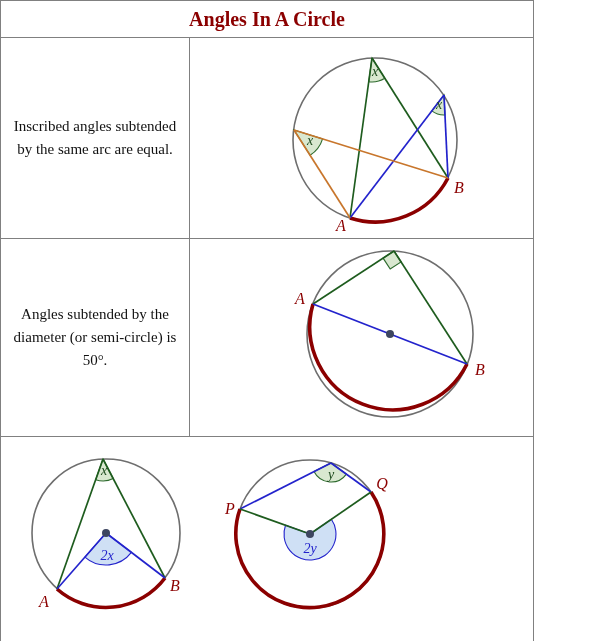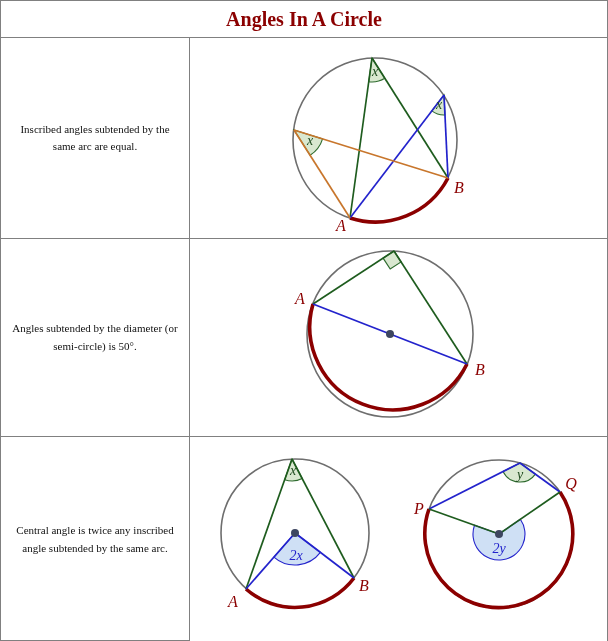--- a/index.html
+++ b/index.html
@@ -1,34 +1,34 @@
 <!DOCTYPE html>
 <html><head>
 <meta charset="utf-8">
 <style>
   html,body{margin:0;padding:0;background:#ffffff;}
   #page{
-    width:608px;height:641px;box-sizing:border-box;
+    width:534px;height:641px;box-sizing:border-box;
     border:1px solid #808080;background:#ffffff;
     display:flex;flex-direction:column;
     font-family:"Liberation Serif",serif;color:#111111;
   }
   .header{height:36px;flex:0 0 36px;border-bottom:1px solid #808080;
     display:flex;align-items:center;justify-content:center;}
   .header span{font-size:20px;font-weight:bold;color:#8B0000;}
   .row{display:flex;border-bottom:1px solid #808080;}
   .r1{height:200px;flex:0 0 200px;}
   .r2{height:197px;flex:0 0 197px;}
   .r3{flex:1;border-bottom:none;}
   .text-cell{
     width:189px;flex:0 0 189px;box-sizing:border-box;
     border-right:1px solid #808080;
     display:flex;align-items:center;justify-content:center;
     text-align:center;padding:0 9px;
-    font-size:11px;line-height:1.55;
+    font-size:15px;line-height:1.55;
   }
   .diagram-cell{flex:1;position:relative;overflow:hidden;background:#ffffff;}
   svg{display:block;}
   text{text-anchor:middle;dominant-baseline:middle;}
   .ptlabel{font-style:italic;font-size:16px;fill:#8B0000;font-family:"Liberation Serif",serif;}
   .anglabel{font-style:italic;font-size:14px;fill:#1e4a1e;font-family:"Liberation Serif",serif;}
   .anglabel.blue{fill:#2323cc;}
 </style>
 </head>
 <body>
@@ -74,21 +74,20 @@
         <line x1="204" y1="12" x2="277" y2="125" stroke="#1e5c1e" stroke-width="1.7"></line>
         <line x1="123" y1="65" x2="277" y2="125" stroke="#2323cc" stroke-width="1.8"></line>
         <circle cx="200" cy="95" r="4" fill="#3d4660"></circle>
         <text x="110" y="61" class="ptlabel">A</text>
         <text x="290" y="132" class="ptlabel">B</text>
       </svg>
     </div>
   </div>
 
   <div class="row r3">
-    <div class="text-cell">Central angle is twice any inscribed angle subtended by the same arc.</div>
     <div class="diagram-cell">
       <svg width="417" height="205" viewBox="0 0 417 205">
 
         <g>
           <circle cx="105" cy="96" r="74" fill="none" stroke="#6e6e6e" stroke-width="1.6"></circle>
           <path d="M 56 152 A 74 74 0 0 0 164 141" fill="none" stroke="#8B0000" stroke-width="3.6"></path>
           <path d="M 102 22 L 112.2 41.5 A 22 22 0 0 1 94.7 42.7 Z" fill="#d9e8d0" stroke="#2e6b2e" stroke-width="1.1"></path>
           <path d="M 105 96 L 130.4 115.4 A 32 32 0 0 1 83.9 120.1 Z" fill="#cfe0f5" stroke="#2323cc" stroke-width="1.1"></path>
           <line x1="102" y1="22" x2="56" y2="152" stroke="#1e5c1e" stroke-width="1.7"></line>
           <line x1="102" y1="22" x2="164" y2="141" stroke="#1e5c1e" stroke-width="1.7"></line>

